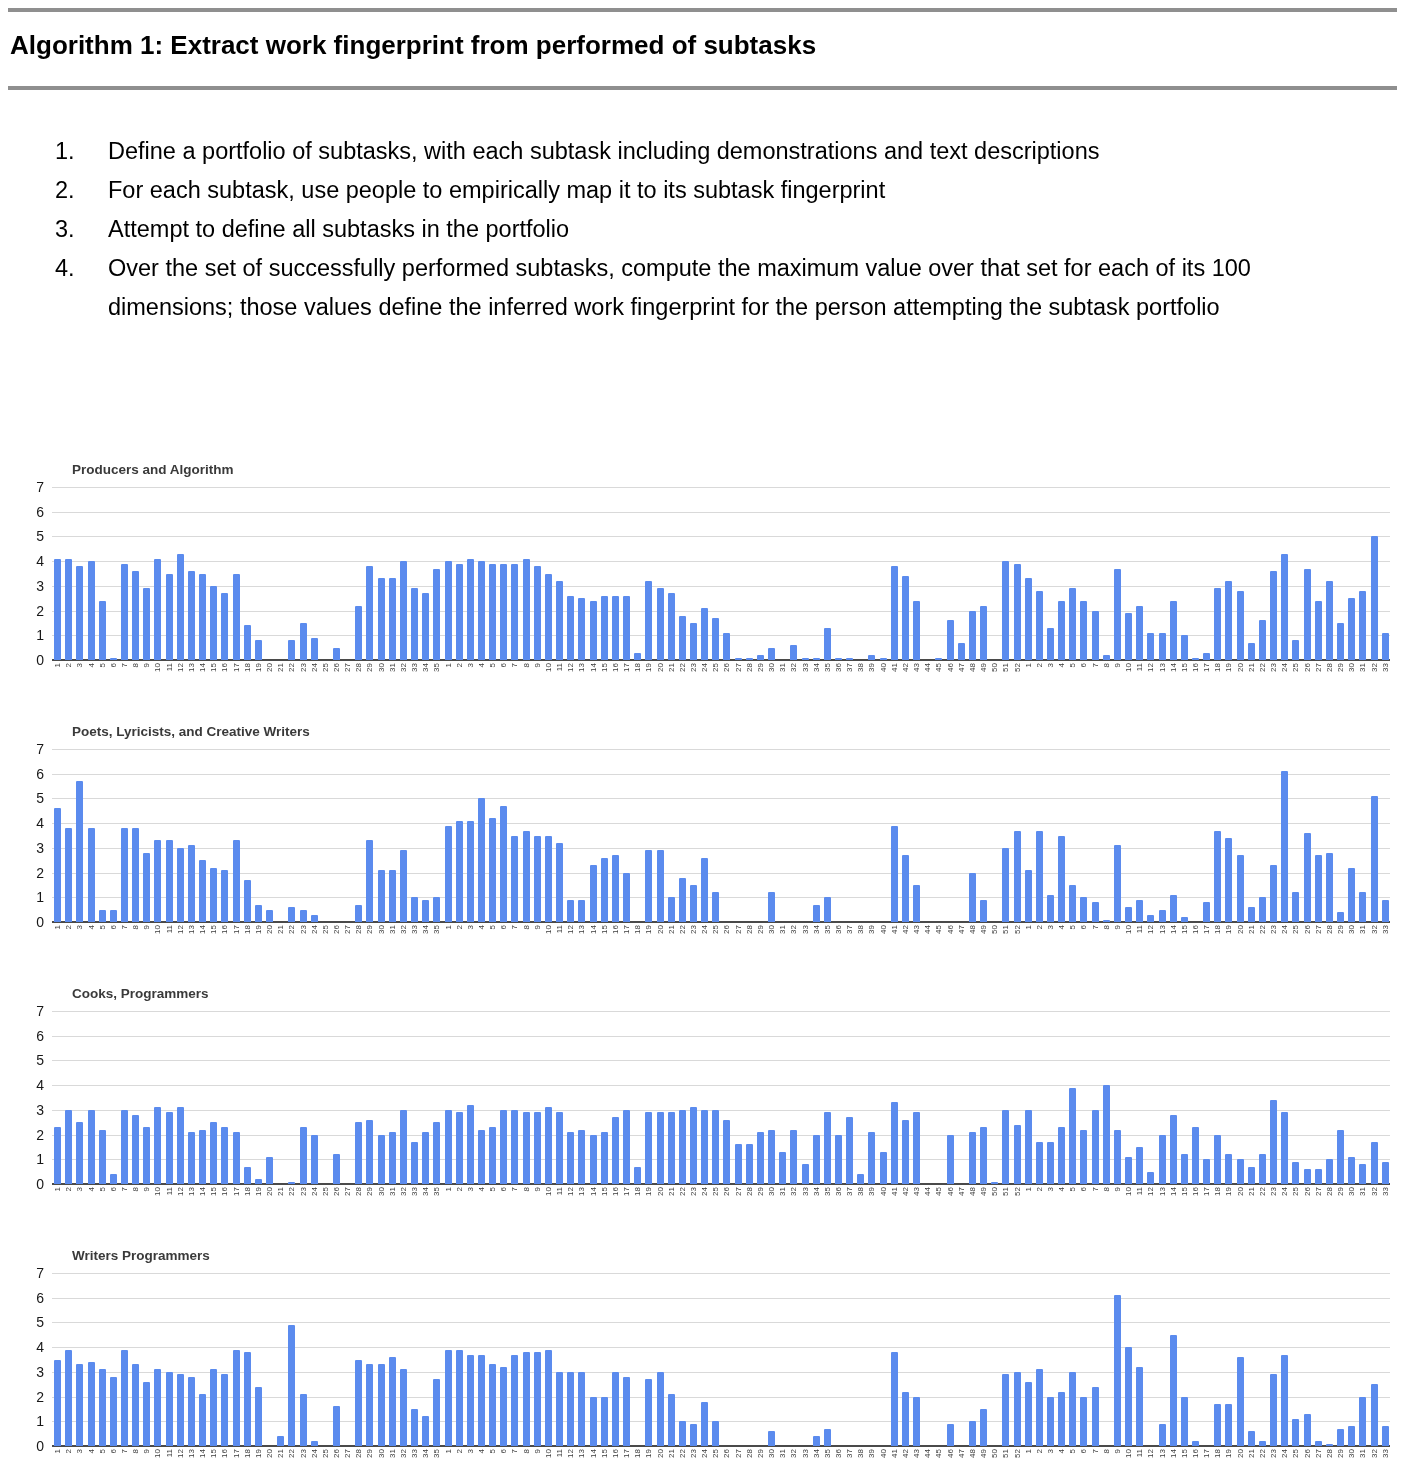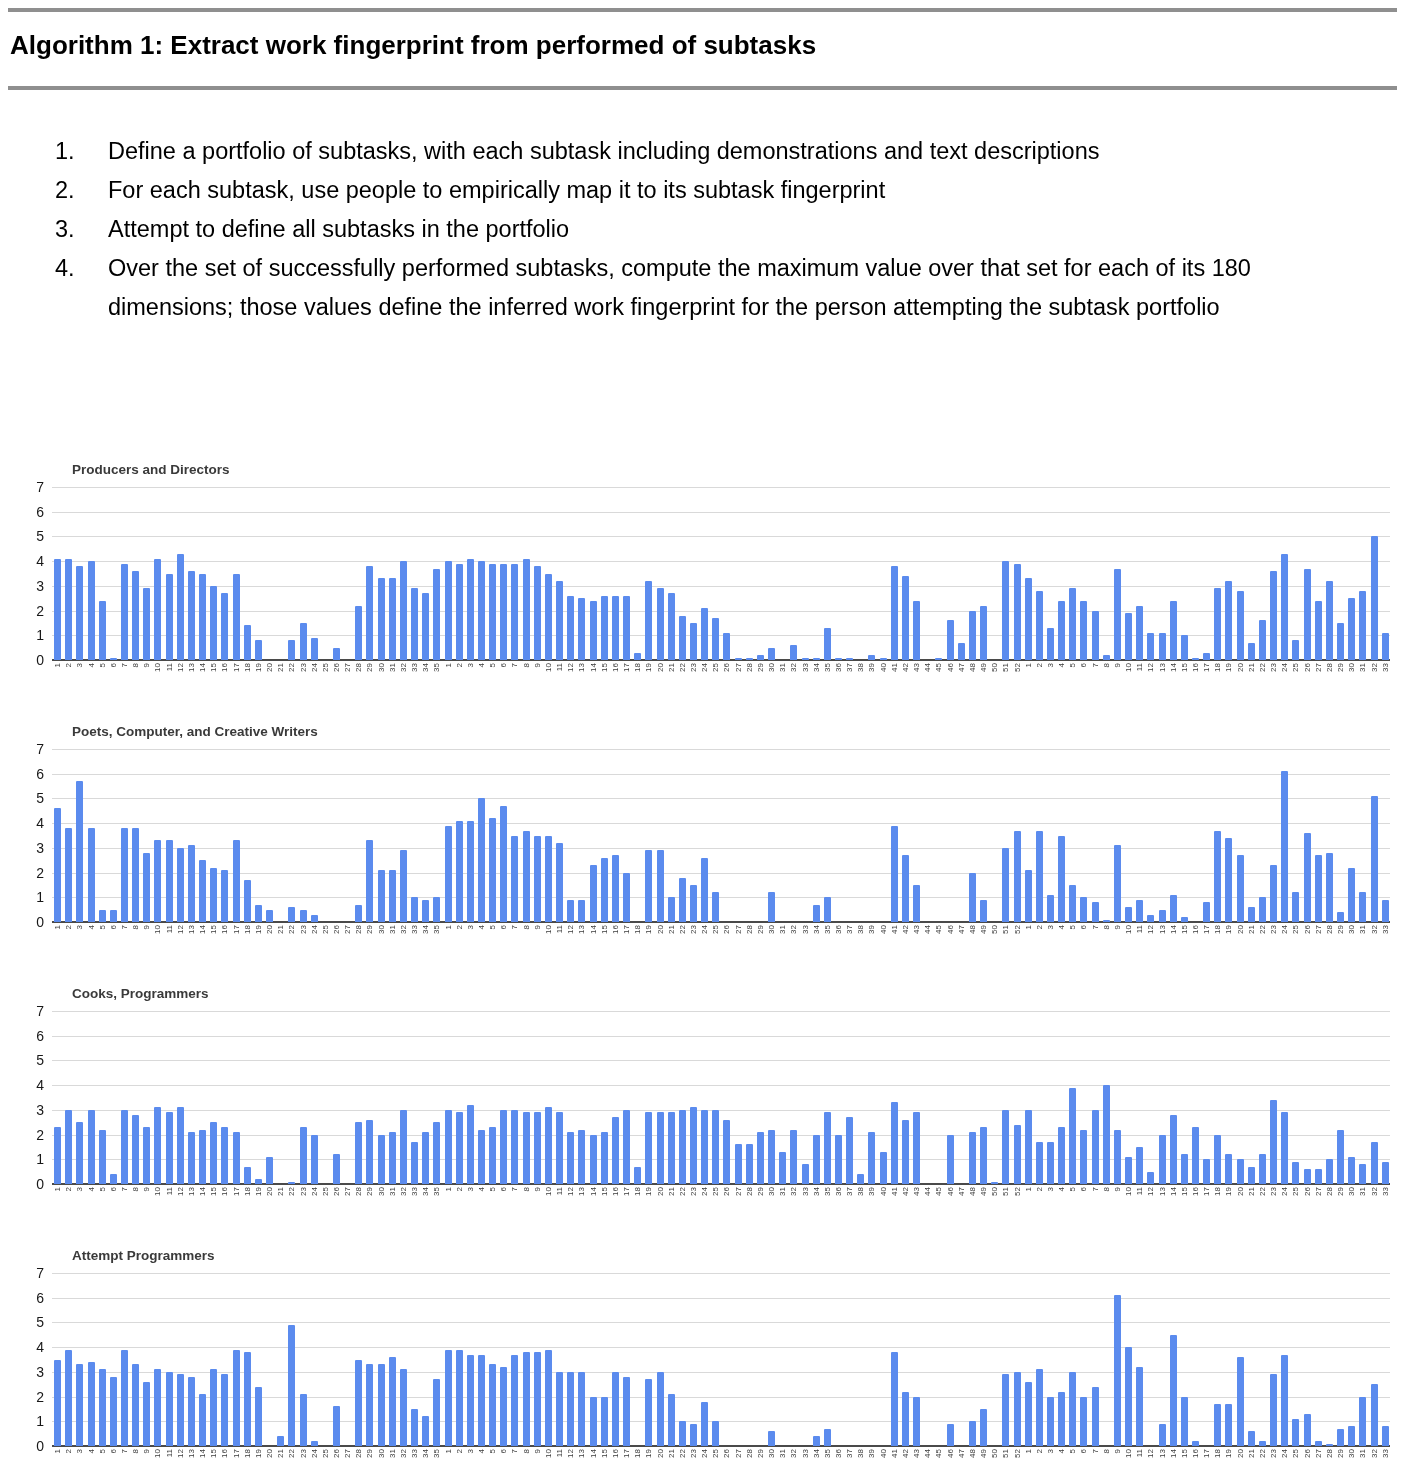--- a/index.html
+++ b/index.html
@@ -60,27 +60,27 @@
     <div class="step">
       <span class="step-num">2.</span>
       <span class="step-text">For each subtask, use people to empirically map it to its subtask fingerprint</span>
     </div>
     <div class="step">
       <span class="step-num">3.</span>
       <span class="step-text">Attempt to define all subtasks in the portfolio</span>
     </div>
     <div class="step">
       <span class="step-num">4.</span>
-      <span class="step-text">Over the set of successfully performed subtasks, compute the maximum value over that set for each of its 180 dimensions; those values define the inferred work fingerprint for the person attempting the subtask portfolio</span>
+      <span class="step-text">Over the set of successfully performed subtasks, compute the maximum value over that set for each of its 100 dimensions; those values define the inferred work fingerprint for the person attempting the subtask portfolio</span>
     </div>
   </div>
 
   <div id="charts">
       <div class="chart">
-        <div class="chart-title">Producers and Directors</div>
+        <div class="chart-title">Producers and Algorithm</div>
         <span class="ylab" style="top: 20px;">7</span>
         <span class="ylab" style="top: 44.7143px;">6</span>
         <span class="ylab" style="top: 69.4286px;">5</span>
         <span class="ylab" style="top: 94.1429px;">4</span>
         <span class="ylab" style="top: 118.857px;">3</span>
         <span class="ylab" style="top: 143.571px;">2</span>
         <span class="ylab" style="top: 168.286px;">1</span>
         <span class="ylab" style="top: 193px;">0</span>
         <div class="plot">
           <div class="grid" style="top: 0px;"></div>
@@ -811,21 +811,21 @@
           </div>
           <div class="xslot">
             <span class="xlab">32</span>
           </div>
           <div class="xslot">
             <span class="xlab">33</span>
           </div>
         </div>
       </div>
       <div class="chart">
-        <div class="chart-title">Poets, Computer, and Creative Writers</div>
+        <div class="chart-title">Poets, Lyricists, and Creative Writers</div>
         <span class="ylab" style="top: 20px;">7</span>
         <span class="ylab" style="top: 44.7143px;">6</span>
         <span class="ylab" style="top: 69.4286px;">5</span>
         <span class="ylab" style="top: 94.1429px;">4</span>
         <span class="ylab" style="top: 118.857px;">3</span>
         <span class="ylab" style="top: 143.571px;">2</span>
         <span class="ylab" style="top: 168.286px;">1</span>
         <span class="ylab" style="top: 193px;">0</span>
         <div class="plot">
           <div class="grid" style="top: 0px;"></div>
@@ -2301,21 +2301,21 @@
           </div>
           <div class="xslot">
             <span class="xlab">32</span>
           </div>
           <div class="xslot">
             <span class="xlab">33</span>
           </div>
         </div>
       </div>
       <div class="chart">
-        <div class="chart-title">Attempt Programmers</div>
+        <div class="chart-title">Writers Programmers</div>
         <span class="ylab" style="top: 20px;">7</span>
         <span class="ylab" style="top: 44.7143px;">6</span>
         <span class="ylab" style="top: 69.4286px;">5</span>
         <span class="ylab" style="top: 94.1429px;">4</span>
         <span class="ylab" style="top: 118.857px;">3</span>
         <span class="ylab" style="top: 143.571px;">2</span>
         <span class="ylab" style="top: 168.286px;">1</span>
         <span class="ylab" style="top: 193px;">0</span>
         <div class="plot">
           <div class="grid" style="top: 0px;"></div>

